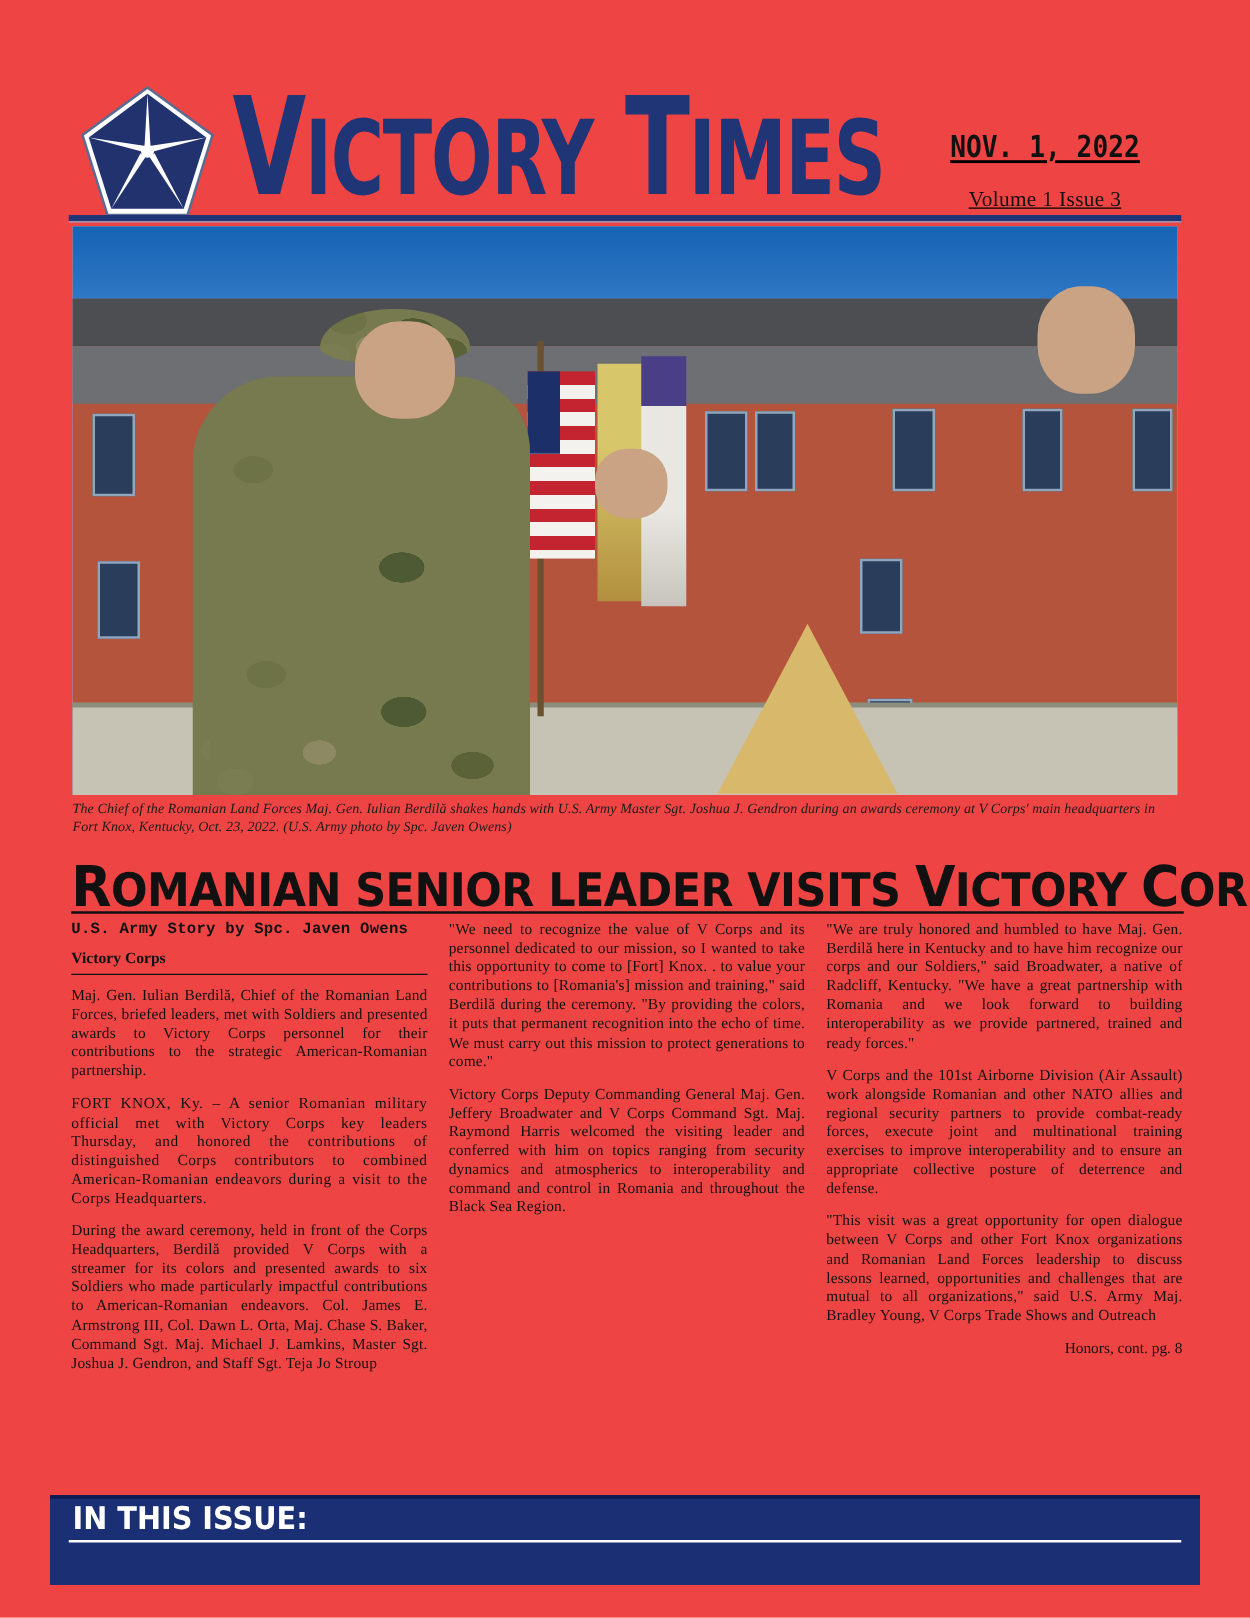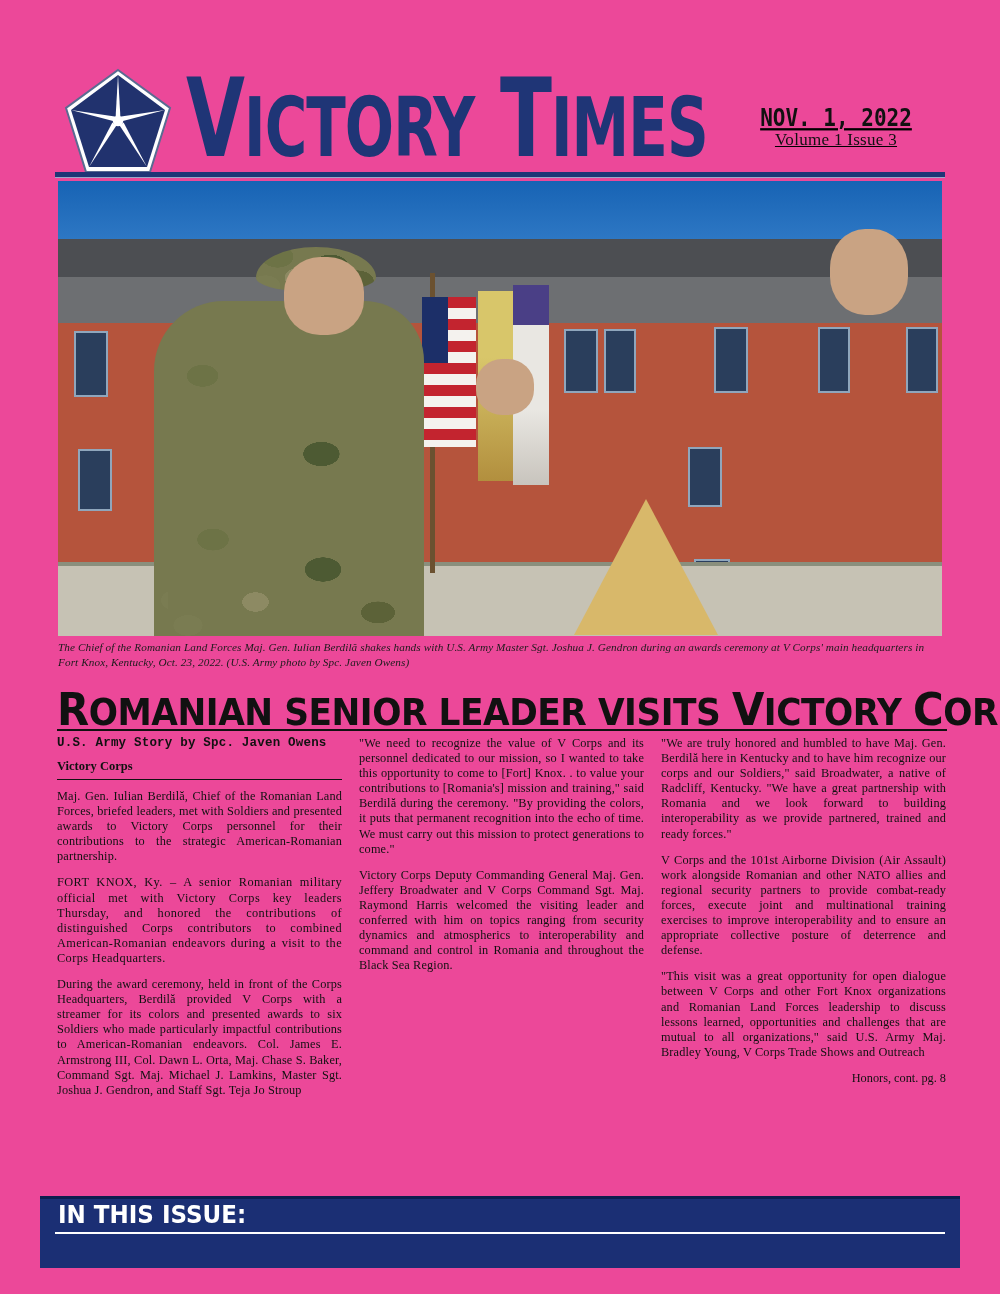--- a/index.html
+++ b/index.html
@@ -2,21 +2,21 @@
 <html><head>
 <meta charset="utf-8">
 <style>
   html,body{margin:0;padding:0;}
   body{
     width:1000px;height:1294px;
     background:#ffffff;
     font-family:"Liberation Serif", serif;
     overflow:hidden;
   }
-  .page{position:relative;width:1000px;height:1294px;background:#ec4899;}
+  .page{position:relative;width:1000px;height:1294px;background:#ef4444;}
 
   
   .masthead{
     position:absolute;left:0;top:0;width:1000px;height:175px;
     display:flex;align-items:center;
   }
   .logo-wrap{
     position:absolute;left:62px;top:66px;width:112px;height:112px;
   }
   .logo-wrap svg{display:block;}
@@ -38,21 +38,21 @@
 
   .issue-block{
     position:absolute;right:64px;top:104px;width:200px;text-align:center;text-decoration:underline;
   }
   .issue-date{
     font-family:"DejaVu Sans Mono", monospace;
     font-weight:bold;font-size:21px;letter-spacing:0px;color:#111;
     transform:scaleY(1.15);transform-origin:center top;
   }
   .issue-vol{
-    margin-top:2px;
+    margin-top:22px;
     font-family:"Liberation Serif", serif;
     font-size:17px;color:#111;letter-spacing:0.3px;
   }
 
   .rule-top{
     position:absolute;left:55px;top:172px;width:890px;height:5px;
     background:#1f3576;
   }
   .rule-top2{
     position:absolute;left:55px;top:177px;width:890px;height:1px;

